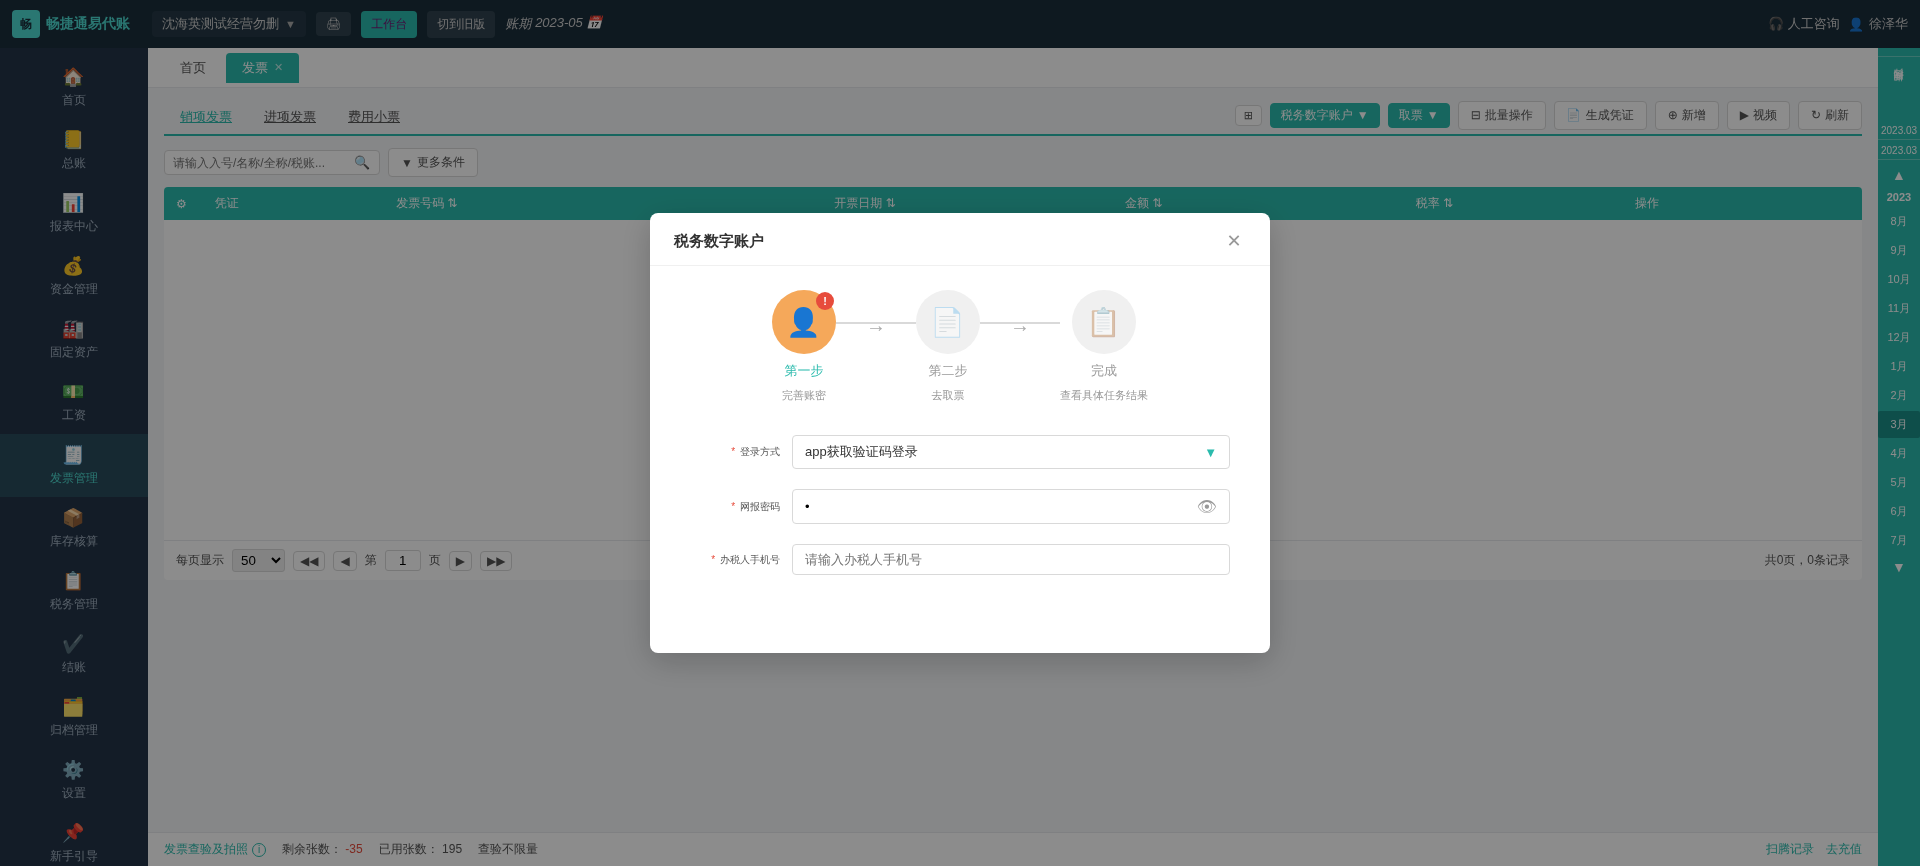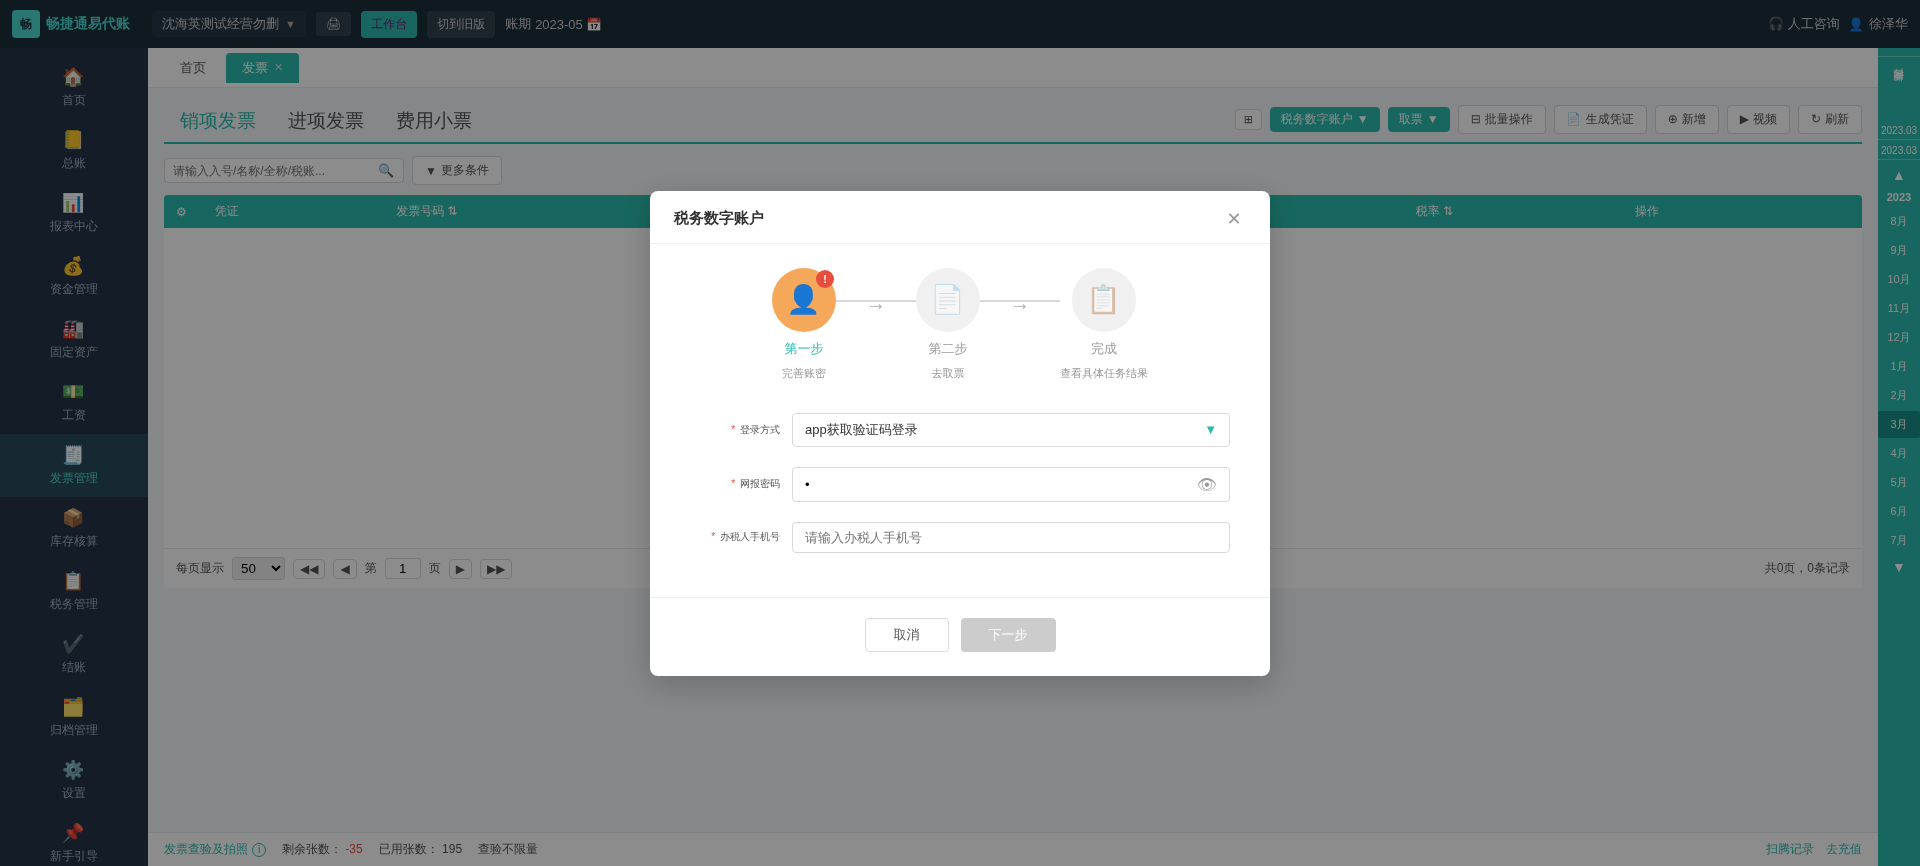--- a/index.html
+++ b/index.html
@@ -50,21 +50,21 @@
       cursor: pointer;
       font-size: 12px;
       display: flex; align-items: center; gap: 4px;
     }
     .header-btn.teal {
       background: #2bbbad;
       color: #701a75;
       text-align: right;
     }
     .header-period {
-      color: #ccc; font-size: 13px; display: flex; align-items: center; gap: 4px;
+      color: #ccc; font-size: 13px; display: flex; gap: 4px; font-style: italic;
     }
     .header-right {
       margin-left: auto;
       display: flex; align-items: center; gap: 9px;
       color: #ccc; font-size: 13px;
     }
     .header-right .user-info { display: flex; align-items: center; gap: 4px; cursor: pointer; }
 
     
     .main-layout {
@@ -138,42 +138,43 @@
     
     .sub-tabs {
       display: flex;
       gap: 0;
       margin-bottom: 12px;
       border-bottom: 2px solid #2bbbad;
     }
     .sub-tab {
       padding: 8px 16px;
       cursor: pointer;
-      font-size: 19px;
+      font-size: 13px;
       color: #555;
       border-bottom: 2px solid transparent;
       margin-bottom: -2px;
+      text-decoration: underline;
     }
     .sub-tab.active { color: #2bbbad; border-bottom-color: #2bbbad; font-weight: 500; }
 
     
     .toolbar {
       display: flex;
       align-items: center;
       gap: 8px;
       margin-bottom: 10px;
     }
     .search-input-wrap {
       display: flex; align-items: center;
       border: 1px solid #d9d9d9;
       border-radius: 4px;
       padding: 4px 8px;
       background: #fff;
       gap: 4px;
-      width: 240px;
+      width: 216px;
     }
     .search-input-wrap input {
       border: none; outline: none; font-size: 12px; color: #999; width: 100%;
     }
     .toolbar-btn {
       padding: 5px 12px;
       border: 1px solid #d9d9d9;
       background: #fff;
       border-radius: 4px;
       cursor: pointer;
@@ -720,19 +721,15 @@
           <span class="required">*</span>
           <span>办税人手机号</span>
         </div>
         <div class="form-input">
           <input type="text" style="flex: 1 1 0%; border: none; outline: none; font-size: 13px;" placeholder="请输入办税人手机号">
         </div>
       </div>
 
     </div>
 
-    <div class="modal-footer">
-      <button class="btn-cancel">取消</button>
-      <button class="btn-next">下一步</button>
-    </div>
 
   </div>
 </div>
 
 </body></html>

